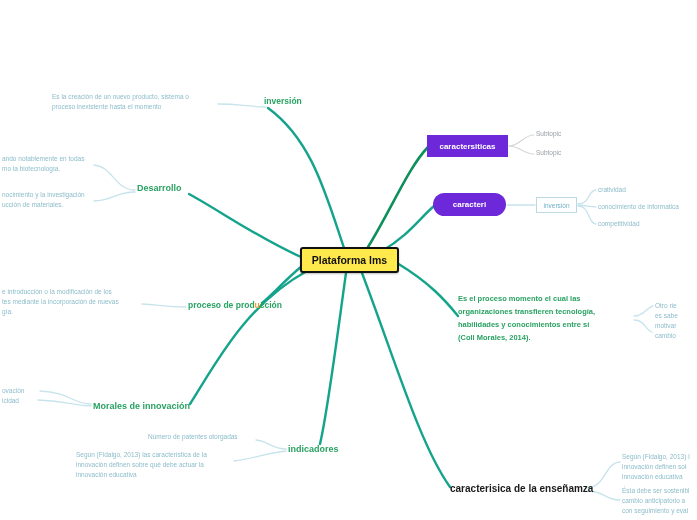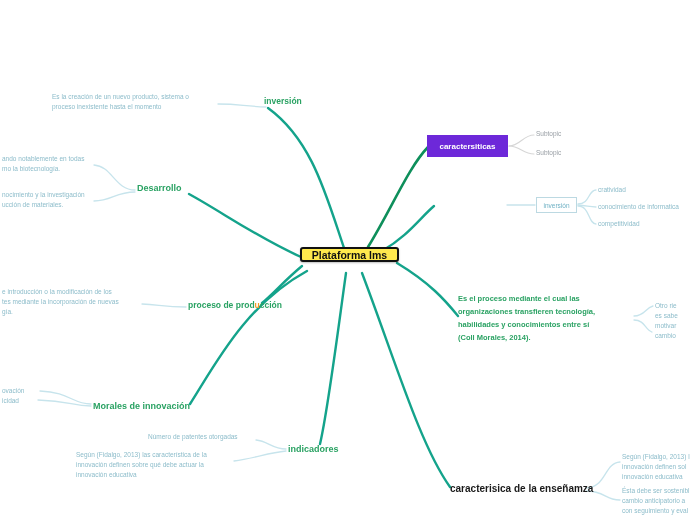--- a/index.html
+++ b/index.html
@@ -14,21 +14,21 @@
   .conn{fill:none;stroke:#c7e4ec;stroke-width:1.3;stroke-linecap:round;}
   .conn-gray{fill:none;stroke:#d6d6d6;stroke-width:1.1;stroke-linecap:round;}
 
   .abs{position:absolute;white-space:nowrap;}
   .topic{font-size:8.5px;font-weight:bold;color:#2aa263;}
   .topic .hl{color:#f59a23;}
   .note{font-size:6.5px;color:#8cbcca;line-height:10px;}
   .note div{white-space:nowrap;}
   .subtopic{font-size:6.5px;color:#9aa0a6;}
   .center-node{
-    position:absolute;left:300px;top:247px;width:99px;height:15px;
+    position:absolute;left:300px;top:247px;width:99px;height:26px;
     background:#ffe94d;border:2px solid #111;border-radius:3px;
     box-sizing:border-box;display:flex;align-items:center;justify-content:center;
     font-size:10.5px;font-weight:bold;color:#111;
     box-shadow:0 1px 2px rgba(0,0,0,.25);
   }
   .green-box{
     position:absolute;background:#6d28d9;color:#fff;font-weight:bold;font-size:8px;
     display:flex;align-items:center;justify-content:center;box-sizing:border-box;
   }
   .pill{border-radius:12px;}
@@ -114,27 +114,28 @@
     <div>innovación educativa</div>
   </div>
   <div class="abs topic" style="left:288px;top:444px;font-size:9px;">indicadores</div>
 
   <div class="center-node">Plataforma lms</div>
 
   <div class="green-box" style="left:427px;top:135px;width:81px;height:22px;">caractersiticas</div>
   <div class="abs subtopic" style="left:536px;top:130px;">Subtopic</div>
   <div class="abs subtopic" style="left:536px;top:149px;">Subtopic</div>
 
+  <div class="green-box pill" style="left:433px;top:193px;width:73px;height:23px;">caracteri</div>
   <div class="mini-box" style="left:536px;top:197px;width:41px;height:16px;">inversión</div>
   <div class="abs note" style="left:598px;top:185px;">cratividad</div>
   <div class="abs note" style="left:598px;top:202px;">conocimiento de informatica</div>
   <div class="abs note" style="left:598px;top:219px;">competitividad</div>
 
   <div class="abs green-para" style="left:458px;top:292px;">
-    <div>Es el proceso mediante el cual las</div>
+    <div>Es el proceso momento el cual las</div>
     <div>organizaciones transfieren tecnología,</div>
     <div>habilidades y conocimientos entre sí</div>
     <div>(Coll Morales, 2014).</div>
   </div>
   <div class="abs note" style="left:655px;top:301px;">
     <div>Otro rie</div>
     <div>es sabe</div>
     <div>motivar</div>
     <div>cambio</div>
   </div>

